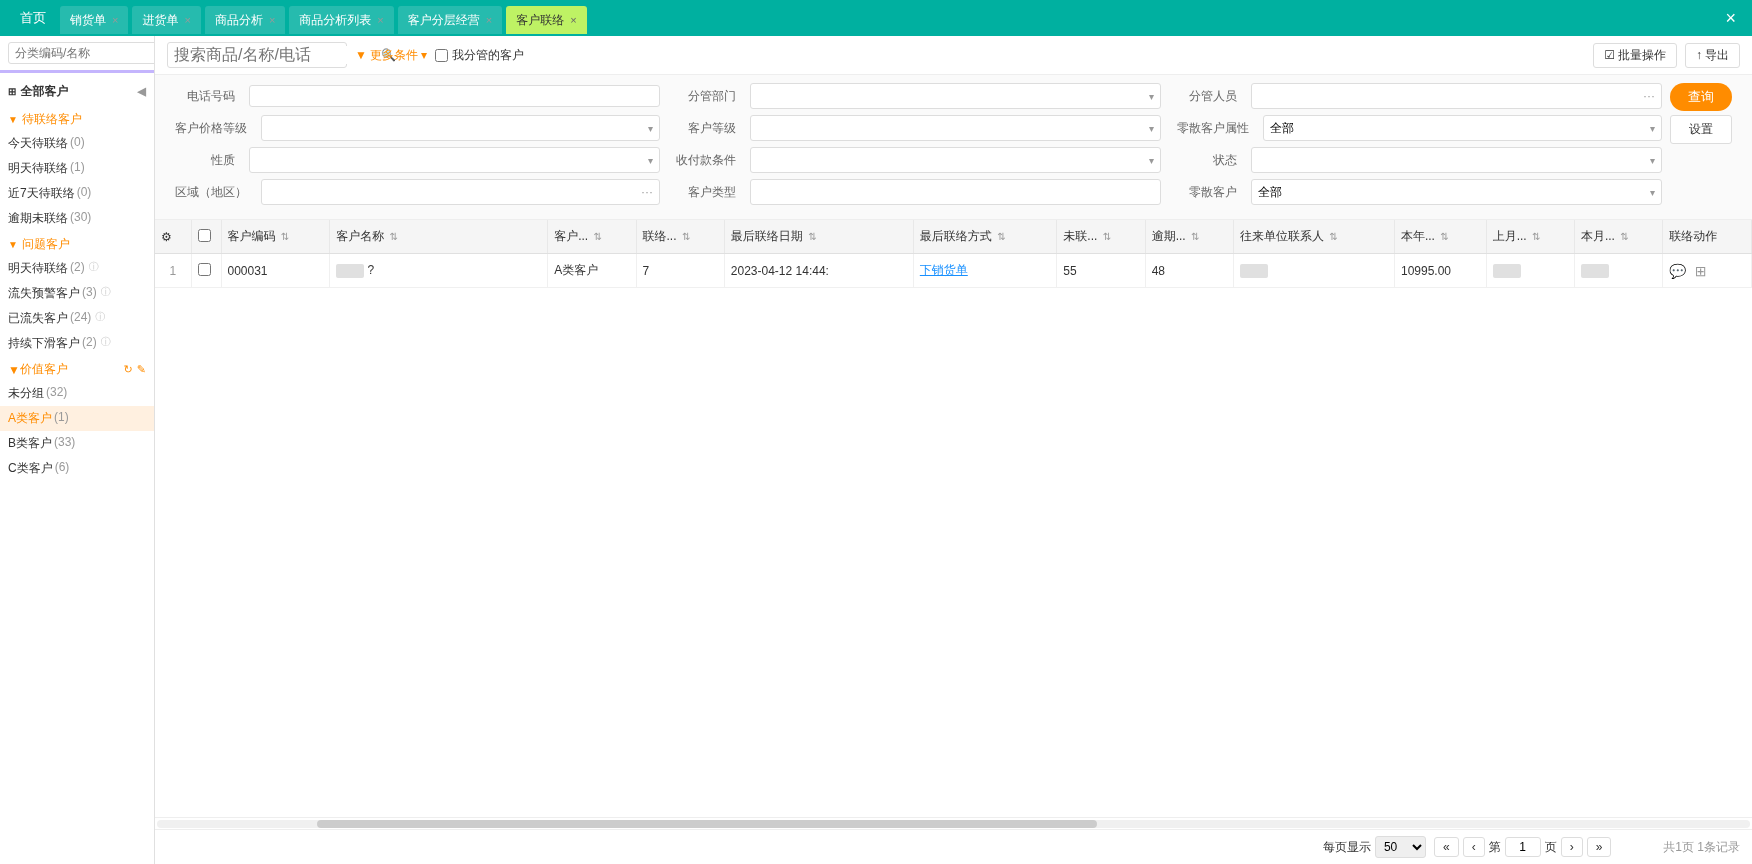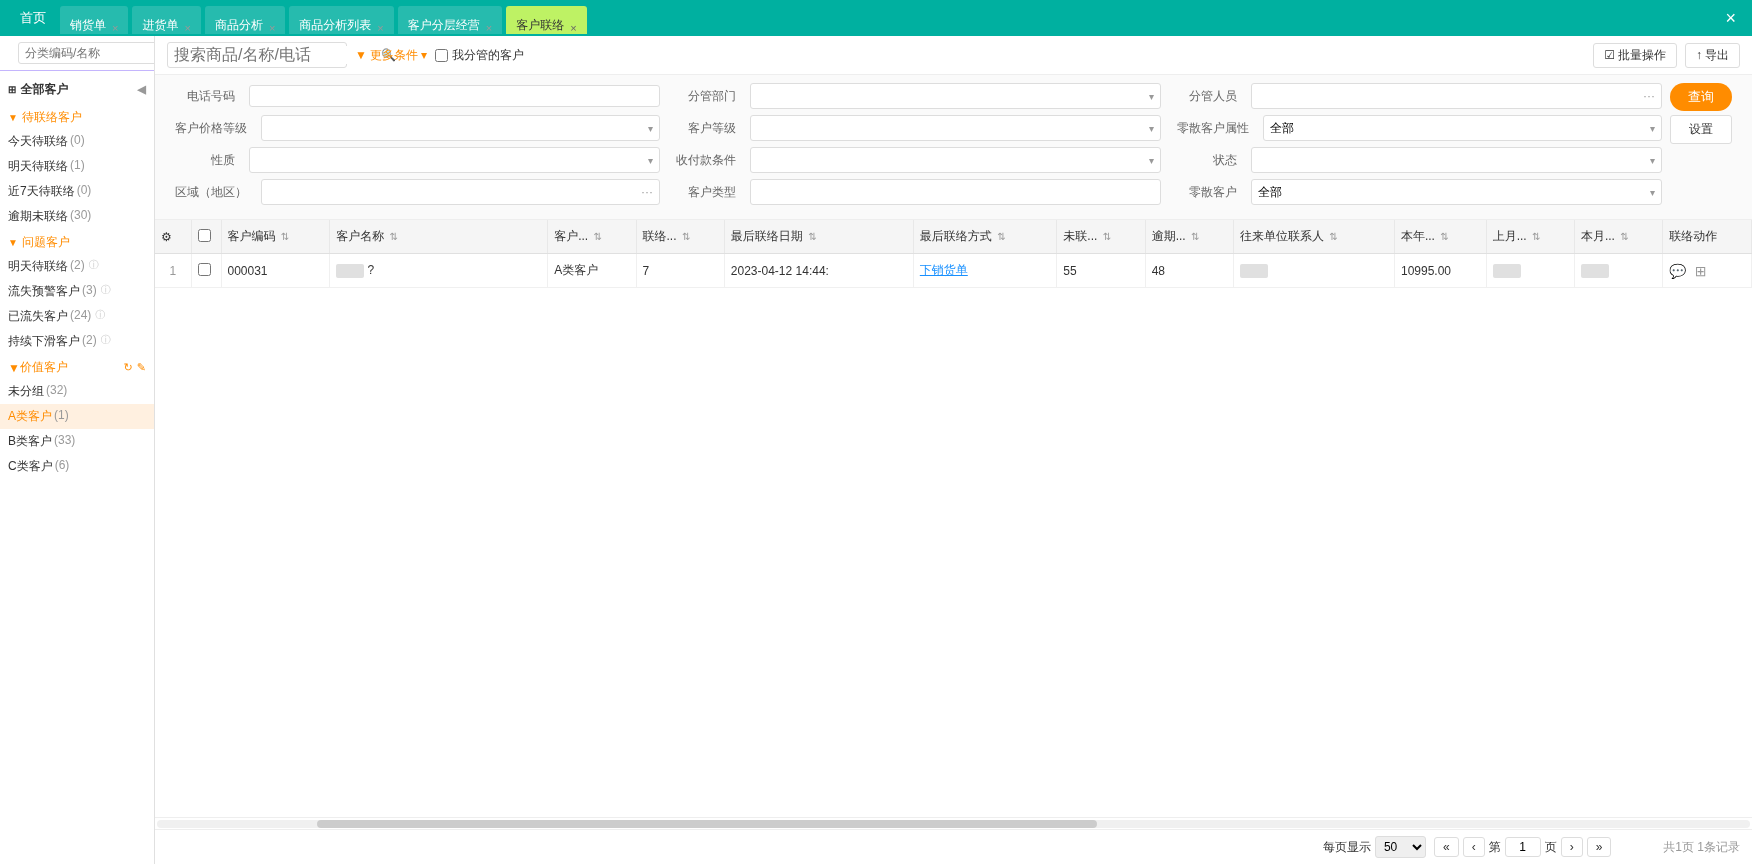--- a/index.html
+++ b/index.html
@@ -9,21 +9,21 @@
     .top-nav {
       display: flex; align-items: center;
       background: #00b0a0; height: 36px; padding: 0 8px;
       color: white;
     }
     .top-nav .nav-home {
       padding: 0 12px; height: 36px; line-height: 36px;
       color: white; font-size: 13px; cursor: pointer;
     }
     .top-nav .nav-tab {
-      display: flex; align-items: flex-end;
+      display: flex; align-items: center;
       background: rgba(255,255,255,0.15); border-radius: 3px 3px 0 0;
       height: 28px; padding: 0 10px; margin: 4px 2px 0;
       color: white; font-size: 12px; cursor: pointer; position: relative;
     }
     .top-nav .nav-tab.active {
       background: #bef264; color: #333;
     }
     .top-nav .nav-tab .close-btn {
       margin-left: 6px; font-size: 11px; color: #999; cursor: pointer;
     }
@@ -34,21 +34,21 @@
     
     .main-layout { display: flex; height: calc(864px - 36px); }
 
     
     .sidebar {
       width: 155px; background: white; border-right: 1px solid #e0e0e0;
       display: flex; flex-direction: column; overflow: hidden;
     }
     .sidebar-search {
       display: flex; align-items: flex-end;
-      padding: 6px 18px; border-bottom: 1px solid #c4b5fd;
+      padding: 6px 8px; border-bottom: 3px solid #c4b5fd;
     }
     .sidebar-search input {
       flex: 1; border: 1px solid #ddd; border-radius: 3px;
       padding: 3px 6px; font-size: 12px; outline: none; color: #999;
     }
     .sidebar-content { flex: 1; overflow-y: auto; padding: 4px 0; }
     .sidebar-header {
       display: flex; align-items: center; padding: 6px 8px;
       font-weight: bold; font-size: 13px; color: #333; cursor: pointer;
     }

